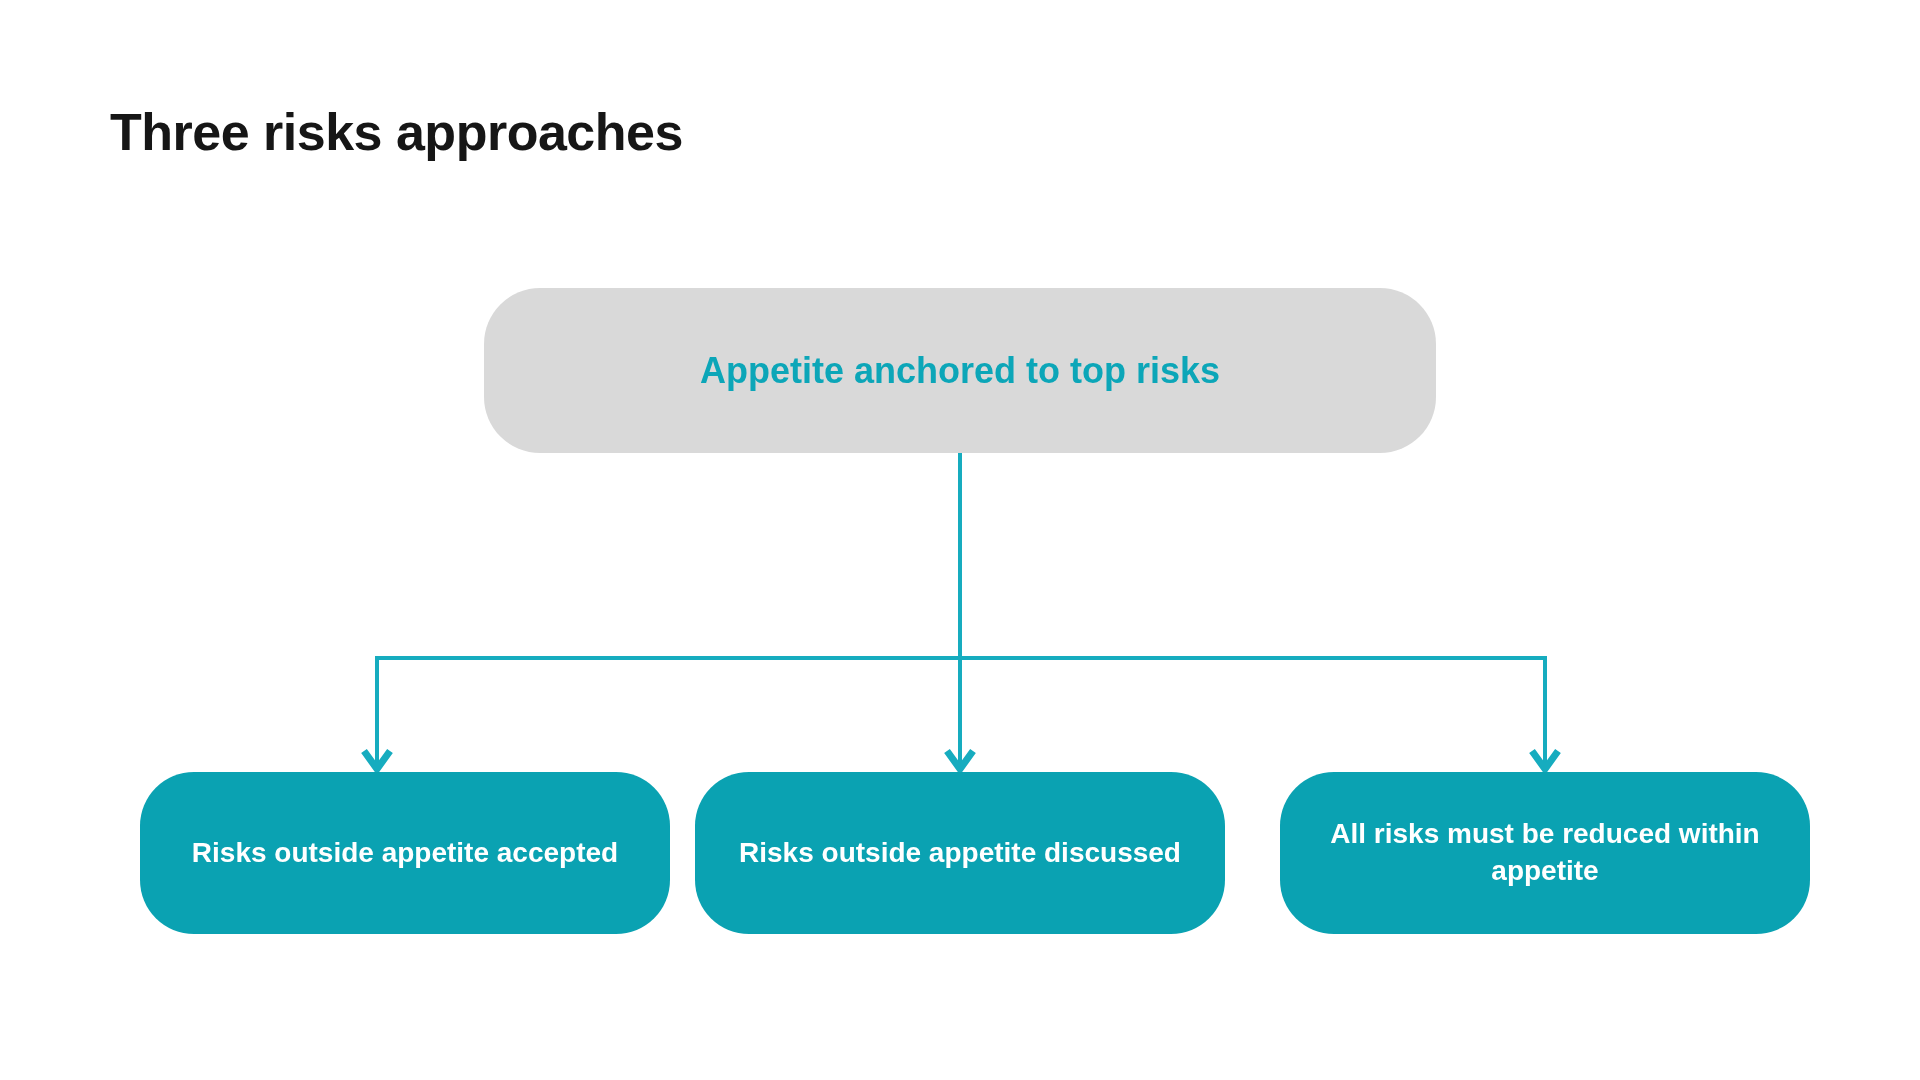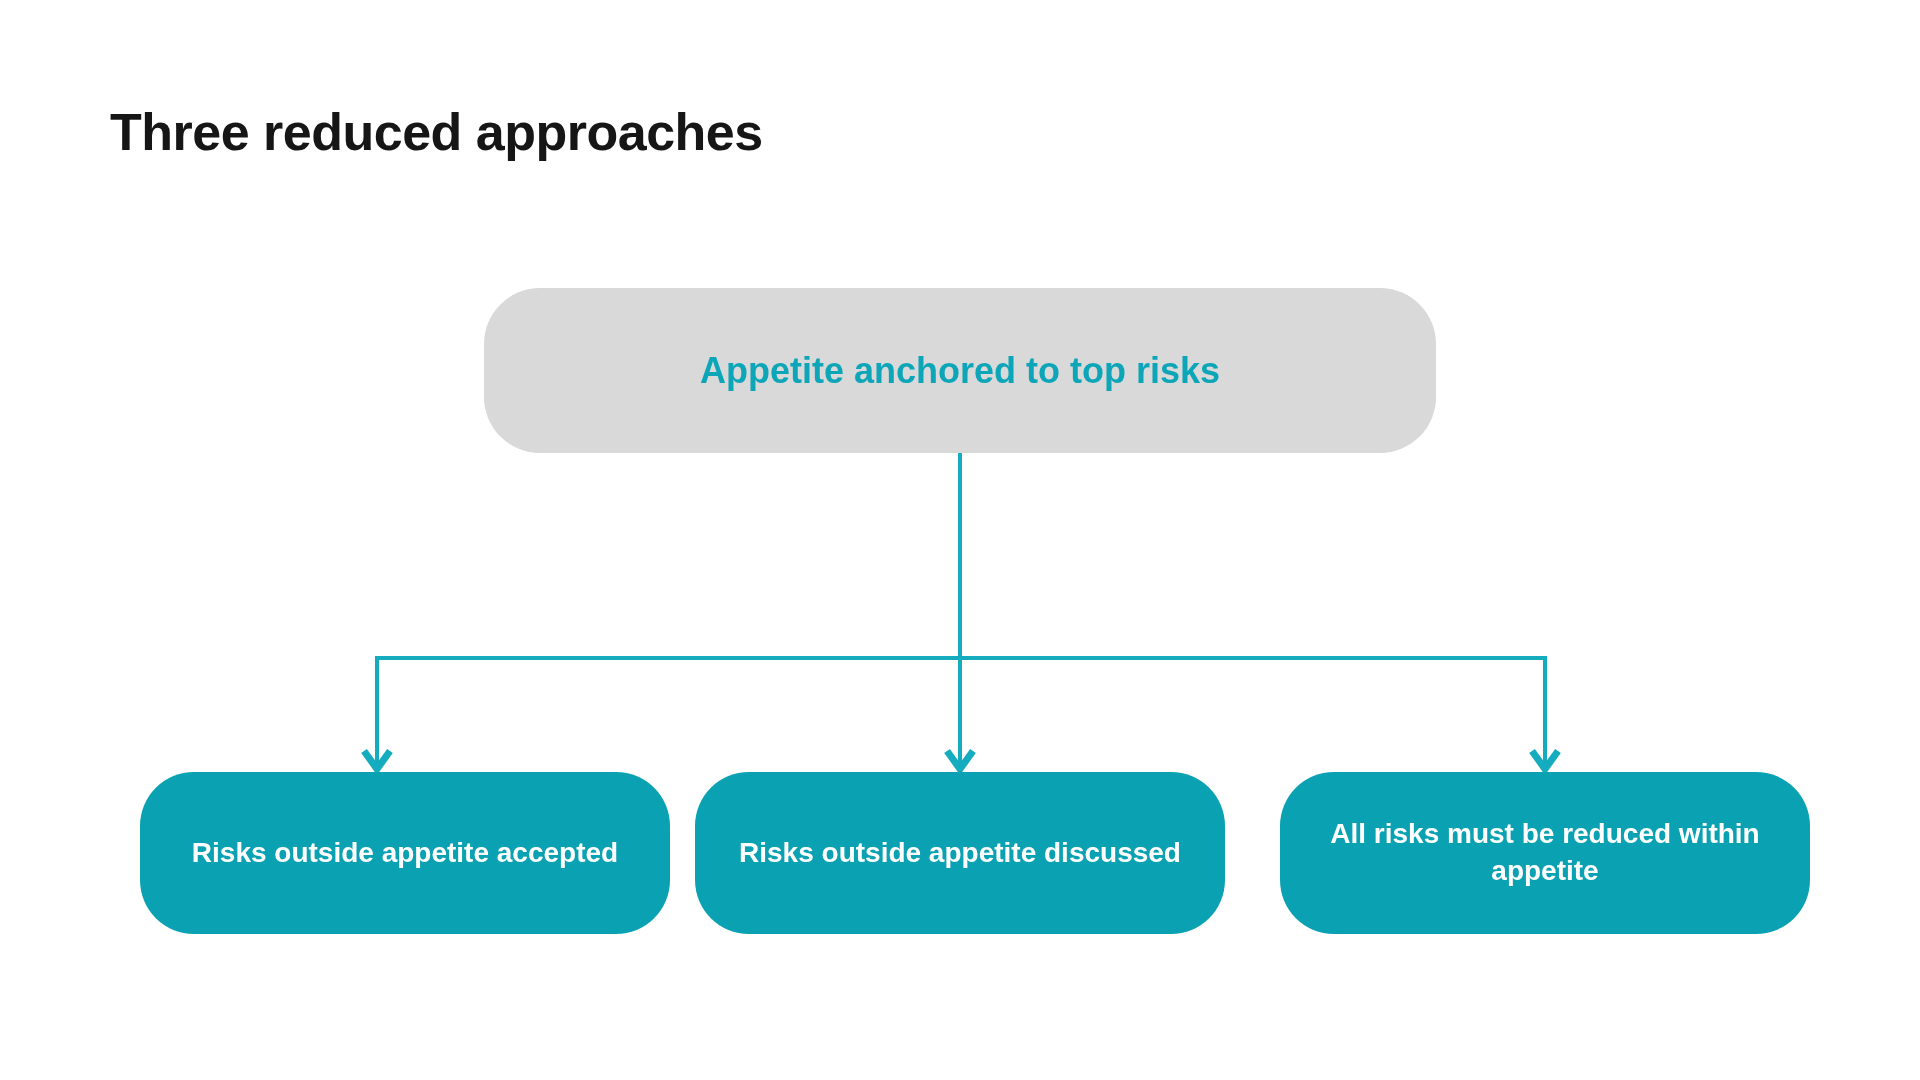--- a/index.html
+++ b/index.html
@@ -82,21 +82,21 @@
     stroke: var(--connector-teal);
     stroke-width: 7;
     stroke-linejoin: miter;
   }
 </style>
 </head>
 <body>
 
 <div class="slide">
 
-  <h1 class="slide-title">Three reduced approaches</h1>
+  <h1 class="slide-title">Three risks approaches</h1>
 
   <svg class="connector-svg" viewBox="0 0 1920 1080" aria-hidden="true">
 
     <path class="connector" d="M960,453 L960,764"></path>
 
     <path class="connector" d="M377,764 L377,658 L1545,658 L1545,764"></path>
 
     <path class="arrowhead" d="M364,751 L377,769 L390,751"></path>
     <path class="arrowhead" d="M947,751 L960,769 L973,751"></path>
     <path class="arrowhead" d="M1532,751 L1545,769 L1558,751"></path>

